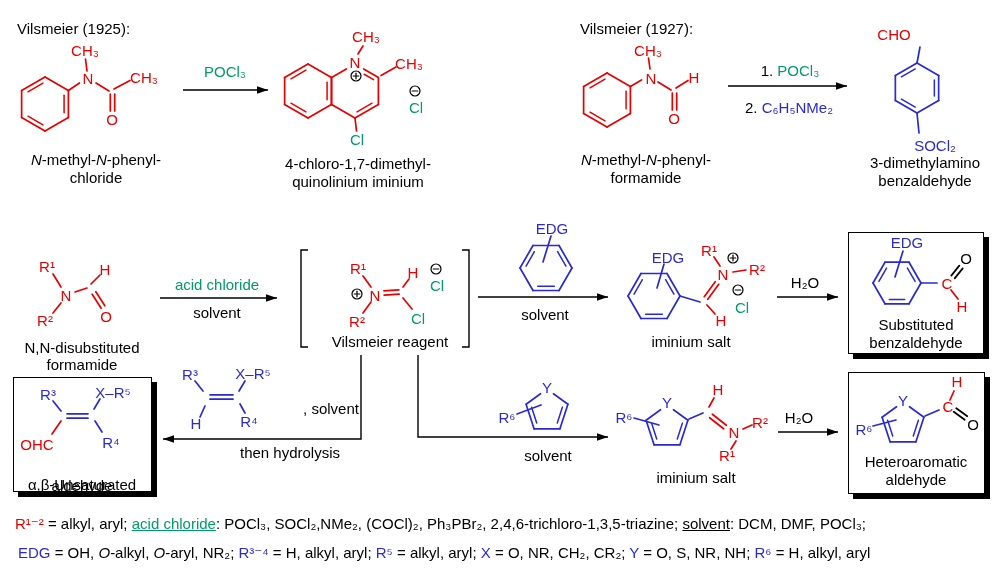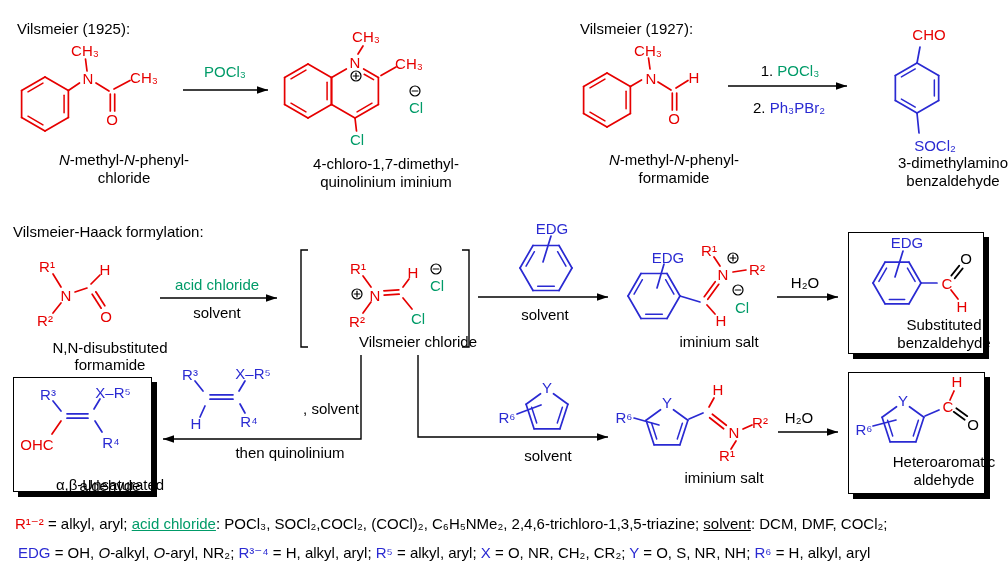--- a/index.html
+++ b/index.html
@@ -4,21 +4,21 @@
 <style>
   :root{
     --red:#e60000; --blue:#2a2ad2; --green:#009b68; --blk:#000;
   }
   html,body{margin:0;padding:0;background:#fff;}
   #page{position:relative;width:1008px;height:574px;background:#fff;overflow:hidden;
         font-family:"Liberation Sans","DejaVu Sans",sans-serif;color:#000;}
   #canvas{position:absolute;left:0;top:0;z-index:2;}
   .txt{position:absolute;font-size:15px;white-space:nowrap;z-index:3;line-height:1.15;}
   .lbl{position:absolute;transform:translate(-50%,-50%);font-size:15px;white-space:nowrap;z-index:3;line-height:1;}
-  .cap{text-align:center;margin-left:28px;}
+  .cap{text-align:center;}
   .c-red{color:var(--red);} .c-blue{color:var(--blue);} .c-green{color:var(--green);}
   .u{text-decoration:underline;} .it{font-style:italic;}
   .pbox{position:absolute;background:#fff;border:1.6px solid #000;box-shadow:5px 5px 0 0 #000;z-index:1;}
   .seg{white-space:pre;}
 </style>
 </head>
 <body>
 
 <div id="page">
 
@@ -236,46 +236,45 @@
   <div class="lbl c-green" style="left:416px;top:107px">Cl</div>
   <div class="lbl cap" style="left:358px;top:163px">4-chloro-1,7-dimethyl-</div>
   <div class="lbl cap" style="left:358px;top:181px">quinolinium iminium</div>
 
   <div class="txt" style="left:580px;top:20px">Vilsmeier (1927):</div>
   <div class="lbl c-red" style="left:648px;top:50px">CH₃</div>
   <div class="lbl c-red" style="left:651px;top:78px">N</div>
   <div class="lbl c-red" style="left:694px;top:77px">H</div>
   <div class="lbl c-red" style="left:674px;top:118px">O</div>
   <div class="lbl" style="left:790px;top:70px"><span class="seg">1. </span><span class="seg c-green">POCl₃</span></div>
-  <div class="lbl" style="left:789px;top:107px"><span class="seg">2. </span><span class="seg c-blue">Ph₃PBr₂</span></div>
-  <div class="lbl c-red" style="left:929px;top:34px">CHO</div>
+  <div class="lbl" style="left:789px;top:107px"><span class="seg">2. </span><span class="seg c-blue">C₆H₅NMe₂</span></div>
+  <div class="lbl c-red" style="left:894px;top:34px">CHO</div>
   <div class="lbl c-blue" style="left:935px;top:145px">SOCl₂</div>
   <div class="lbl cap" style="left:925px;top:162px">3-dimethylamino</div>
   <div class="lbl cap" style="left:925px;top:180px">benzaldehyde</div>
   <div class="lbl cap" style="left:646px;top:159px"><span class="seg it">N</span><span class="seg">-methyl-</span><span class="seg it">N</span><span class="seg">-phenyl-</span></div>
   <div class="lbl cap" style="left:646px;top:177px">formamide</div>
 
-  <div class="txt" style="left:13px;top:223px">Vilsmeier-Haack formylation:</div>
   <div class="lbl c-red" style="left:47px;top:266px">R¹</div>
   <div class="lbl c-red" style="left:66px;top:295px">N</div>
   <div class="lbl c-red" style="left:45px;top:320px">R²</div>
   <div class="lbl c-red" style="left:105px;top:269px">H</div>
   <div class="lbl c-red" style="left:106px;top:316px">O</div>
   <div class="lbl cap" style="left:82px;top:347px">N,N-disubstituted</div>
   <div class="lbl cap" style="left:82px;top:364px">formamide</div>
   <div class="lbl c-green" style="left:217px;top:284px">acid chloride</div>
   <div class="lbl" style="left:217px;top:312px">solvent</div>
 
   <div class="lbl c-red" style="left:358px;top:268px">R¹</div>
   <div class="lbl c-red" style="left:375px;top:295px">N</div>
   <div class="lbl c-red" style="left:357px;top:321px">R²</div>
   <div class="lbl c-red" style="left:413px;top:272px">H</div>
   <div class="lbl c-green" style="left:418px;top:318px">Cl</div>
   <div class="lbl c-green" style="left:437px;top:285px">Cl</div>
-  <div class="lbl cap" style="left:390px;top:341px">Vilsmeier chloride</div>
+  <div class="lbl cap" style="left:390px;top:341px">Vilsmeier reagent</div>
 
   <div class="lbl c-blue" style="left:552px;top:228px">EDG</div>
   <div class="lbl" style="left:545px;top:314px">solvent</div>
 
   <div class="lbl c-blue" style="left:668px;top:257px">EDG</div>
   <div class="lbl c-red" style="left:709px;top:250px">R¹</div>
   <div class="lbl c-red" style="left:723px;top:274px">N</div>
   <div class="lbl c-red" style="left:757px;top:269px">R²</div>
   <div class="lbl c-red" style="left:721px;top:320px">H</div>
   <div class="lbl c-green" style="left:742px;top:307px">Cl</div>
@@ -287,21 +286,21 @@
   <div class="lbl" style="left:966px;top:258px">O</div>
   <div class="lbl c-red" style="left:962px;top:306px">H</div>
   <div class="lbl cap" style="left:916px;top:324px">Substituted</div>
   <div class="lbl cap" style="left:916px;top:342px">benzaldehyde</div>
 
   <div class="lbl c-blue" style="left:190px;top:374px">R³</div>
   <div class="lbl c-blue" style="left:253px;top:373px">X–R⁵</div>
   <div class="lbl c-blue" style="left:196px;top:423px">H</div>
   <div class="lbl c-blue" style="left:249px;top:421px">R⁴</div>
   <div class="lbl" style="left:331px;top:408px">, solvent</div>
-  <div class="lbl" style="left:290px;top:452px">then quinolinium</div>
+  <div class="lbl" style="left:290px;top:452px">then hydrolysis</div>
 
   <div class="lbl c-blue" style="left:48px;top:394px">R³</div>
   <div class="lbl c-blue" style="left:113px;top:392px">X–R⁵</div>
   <div class="lbl c-red" style="left:37px;top:444px">OHC</div>
   <div class="lbl c-blue" style="left:111px;top:442px">R⁴</div>
   <div class="lbl cap" style="left:82px;top:484px">α,β-Unsaturated</div>
   <div class="lbl cap" style="left:82px;top:485px">aldehyde</div>
 
   <div class="lbl c-blue" style="left:547px;top:387px">Y</div>
   <div class="lbl c-blue" style="left:507px;top:417px">R⁶</div>
@@ -317,15 +316,15 @@
   <div class="lbl" style="left:799px;top:417px">H₂O</div>
 
   <div class="lbl c-blue" style="left:903px;top:400px">Y</div>
   <div class="lbl c-blue" style="left:864px;top:429px">R⁶</div>
   <div class="lbl c-red" style="left:948px;top:406px">C</div>
   <div class="lbl c-red" style="left:957px;top:381px">H</div>
   <div class="lbl" style="left:973px;top:424px">O</div>
   <div class="lbl cap" style="left:916px;top:461px">Heteroaromatic</div>
   <div class="lbl cap" style="left:916px;top:479px">aldehyde</div>
 
-  <div class="txt" style="left:15px;top:515px"><span class="seg c-red">R¹⁻²</span><span class="seg"> = alkyl, aryl; </span><span class="seg c-green u">acid chloride</span><span class="seg">: POCl₃, SOCl₂,COCl₂, (COCl)₂, C₆H₅NMe₂, 2,4,6-trichloro-1,3,5-triazine; </span><span class="seg u">solvent</span><span class="seg">: DCM, DMF, COCl₂;</span></div>
+  <div class="txt" style="left:15px;top:515px"><span class="seg c-red">R¹⁻²</span><span class="seg"> = alkyl, aryl; </span><span class="seg c-green u">acid chloride</span><span class="seg">: POCl₃, SOCl₂,NMe₂, (COCl)₂, Ph₃PBr₂, 2,4,6-trichloro-1,3,5-triazine; </span><span class="seg u">solvent</span><span class="seg">: DCM, DMF, POCl₃;</span></div>
   <div class="txt" style="left:18px;top:544px"><span class="seg c-blue">EDG</span><span class="seg"> = OH, </span><span class="seg it">O</span><span class="seg">-alkyl, </span><span class="seg it">O</span><span class="seg">-aryl, NR₂; </span><span class="seg c-blue">R³⁻⁴</span><span class="seg"> = H, alkyl, aryl; </span><span class="seg c-blue">R⁵</span><span class="seg"> = alkyl, aryl; </span><span class="seg c-blue">X</span><span class="seg"> = O, NR, CH₂, CR₂; </span><span class="seg c-blue">Y</span><span class="seg"> = O, S, NR, NH; </span><span class="seg c-blue">R⁶</span><span class="seg"> = H, alkyl, aryl</span></div>
 </div>
 
 </body></html>

